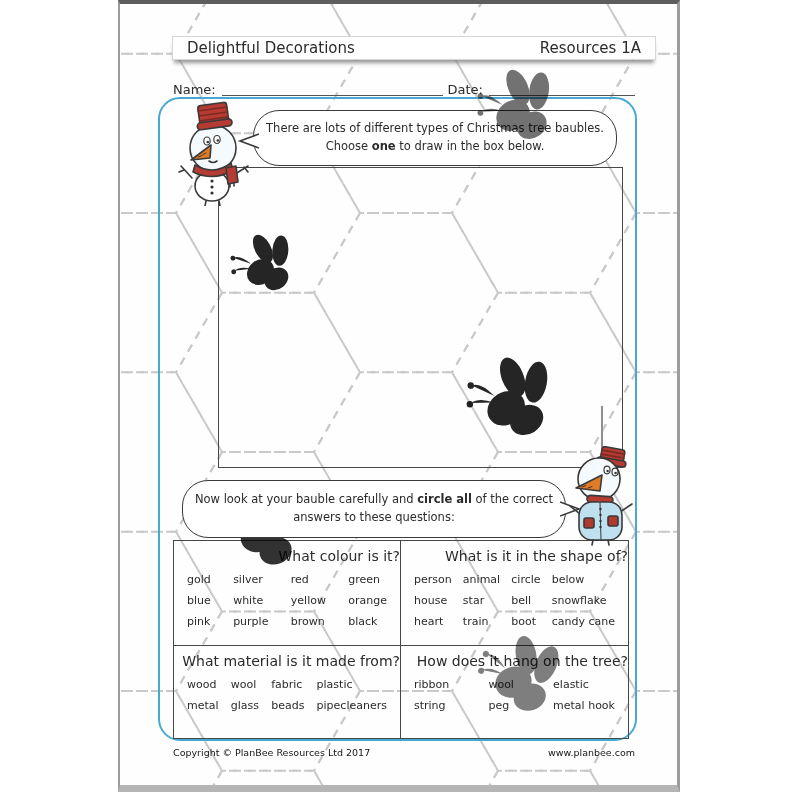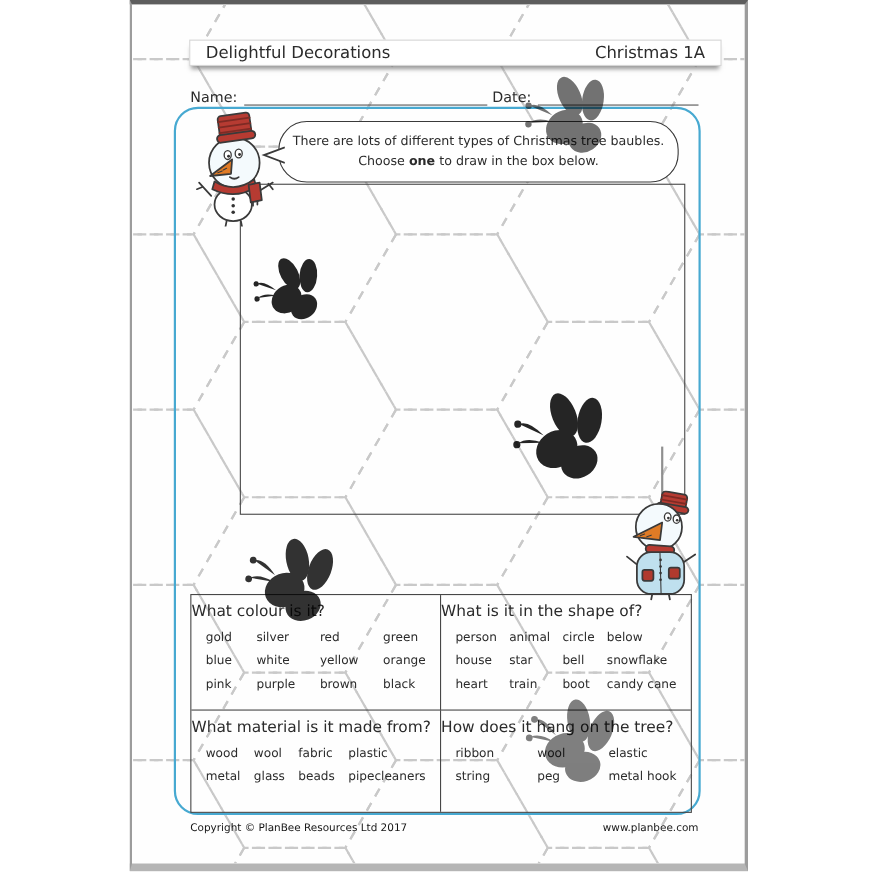--- a/index.html
+++ b/index.html
@@ -46,21 +46,21 @@
   .snowman{position:absolute;z-index:5}
   .snowman1{left:58px;top:96px;width:74px;height:106px}
   .snowman2{left:448px;top:442px;width:70px;height:100px}
   .string{position:absolute;left:481px;top:402px;width:2px;height:46px;background:#8f8f8f;z-index:2}
 
   .qtable{position:absolute;left:53px;top:536px;width:456px;height:199px;z-index:2;
           border:1.6px solid var(--line-dark);display:grid;grid-template-columns:227px 1fr;grid-template-rows:105px 1fr;background:transparent}
   .tcell{padding-top:7px;overflow:hidden}
   .tc0,.tc1{border-bottom:1.6px solid var(--line-dark)}
   .tc0,.tc2{border-right:1.6px solid var(--line-dark)}
-  .tcell-title{text-align:left;font-size:14px;margin-bottom:9px}
+  .tcell-title{text-align:right;font-size:14px;margin-bottom:9px}
   .words{display:grid;justify-content:space-between;row-gap:8px;padding:0 13px;font-size:11px}
   .cols4{grid-template-columns:repeat(4,max-content)}
   .cols3{grid-template-columns:repeat(3,max-content)}
   .words .word{white-space:nowrap}
 
   .footer{position:absolute;left:53px;top:743px;width:462px;z-index:2;display:flex;justify-content:space-between;
           font-size:9.5px;font-weight:normal;color:#141414}
 </style>
 </head>
 <body>
@@ -135,21 +135,21 @@
         <ellipse cx="52" cy="26" rx="10" ry="19" transform="rotate(-18 52 26)"></ellipse>
         <ellipse cx="73" cy="32" rx="10" ry="19" transform="rotate(14 73 32)"></ellipse>
         <ellipse cx="44" cy="54" rx="18" ry="15" transform="rotate(-28 44 54)"></ellipse>
         <ellipse cx="62" cy="66" rx="16" ry="13" transform="rotate(-28 62 66)"></ellipse>
       </g>
     </defs>
   </svg>
 
   <div class="header-box">
     <span>Delightful Decorations</span>
-    <span>Christmas 1A</span>
+    <span>Resources 1A</span>
   </div>
 
   <div class="namedate">
     <span>Name:</span>
     <span class="line name-line"></span>
     <span class="date-lbl">Date:</span>
     <span class="line date-line"></span>
   </div>
 
   <div class="bluebox"></div>
@@ -241,20 +241,26 @@
         <circle cx="32.5" cy="69" r="1.2" fill="#333" stroke="none"></circle>
         <circle cx="32.5" cy="75" r="1.2" fill="#333" stroke="none"></circle>
         <circle cx="32.5" cy="81" r="1.2" fill="#333" stroke="none"></circle>
       <rect x="16" y="72" width="10" height="10" rx="2" fill="#b03a2e"></rect>
       <rect x="40" y="70" width="10" height="10" rx="2" fill="#b03a2e"></rect>
       <line x1="25" y1="94" x2="24" y2="99"></line>
         <line x1="40" y1="94" x2="41" y2="99"></line>
     </g>
   </svg>
 
+  <div class="bubble bubble2">
+    <svg class="tail tail-right" width="22" height="20">
+      <path d="M0,3 L19,10 L0,17" fill="#fff" stroke="#3a3a3a" stroke-width="1.6"></path>
+    </svg>
+    <div><span>Now look at your bauble carefully and </span><b>circle all</b><span> of the correct answers to these questions:</span></div>
+  </div>
 
   <div class="qtable">
     <div class="tcell tc0">
       <div class="tcell-title">What colour is it?</div>
       <div class="words cols4">
           <span class="word">gold</span>
           <span class="word">silver</span>
           <span class="word">red</span>
           <span class="word">green</span>
           <span class="word">blue</span>

